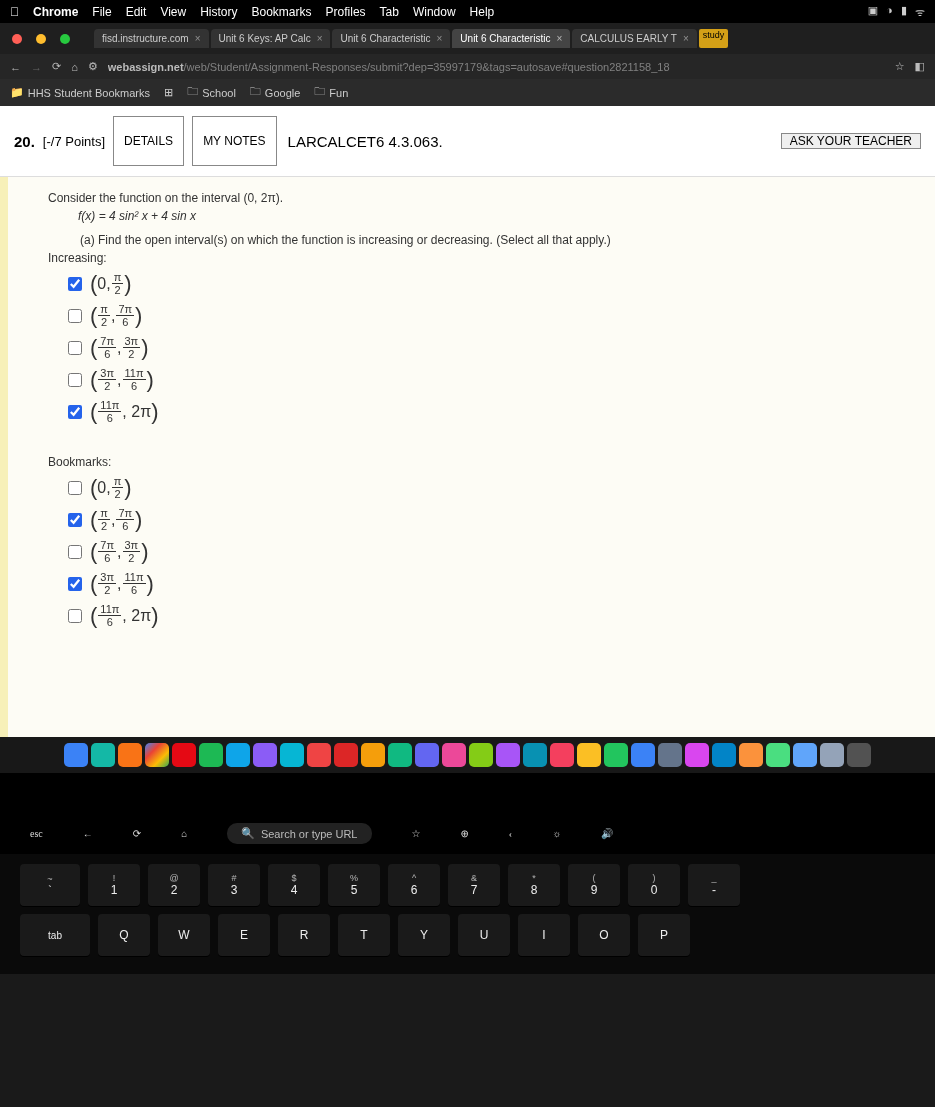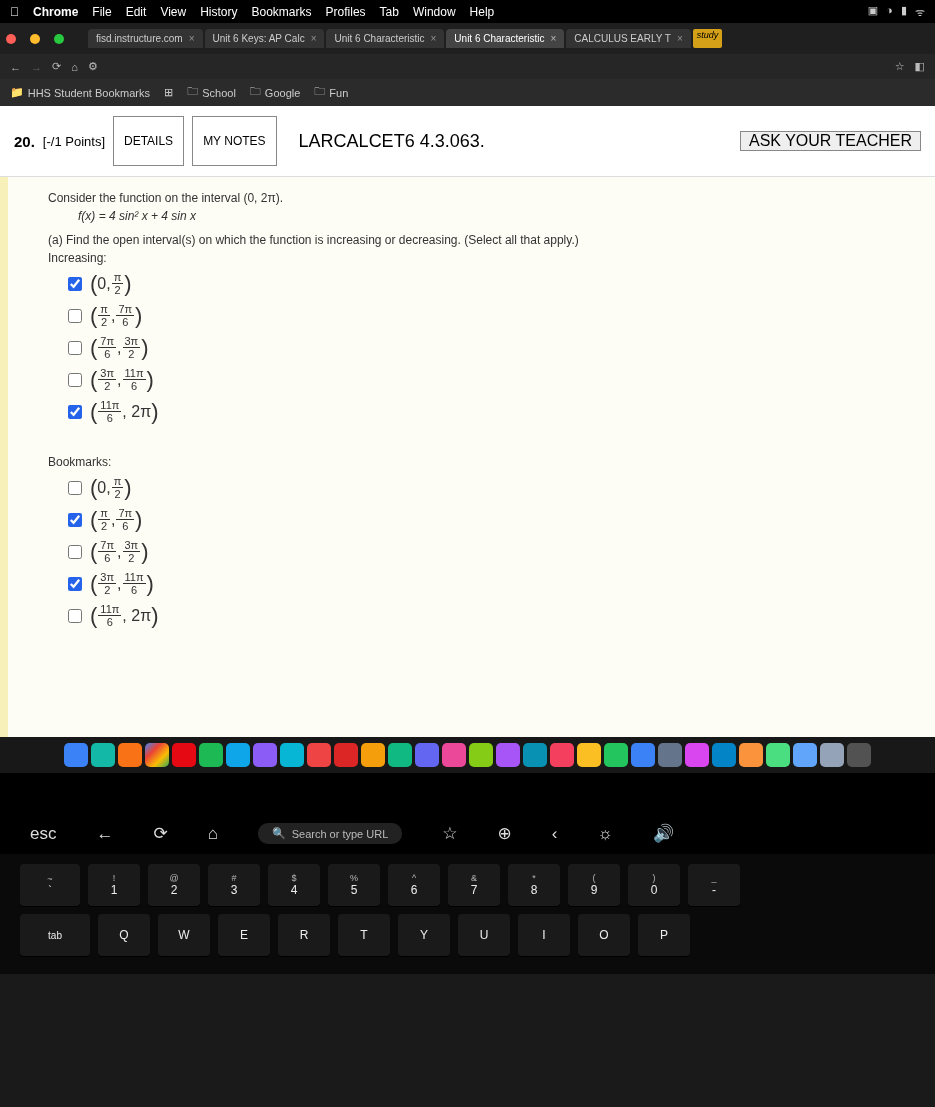--- a/index.html
+++ b/index.html
@@ -2,66 +2,66 @@
 <html><head>
 <meta charset="utf-8">
 <style>
 * { margin: 0; padding: 0; box-sizing: border-box; }
 body { font-family: Arial, Helvetica, sans-serif; background: #1a1a1a; width: 935px; }
 .desktop { background: #000; }
 .menubar { display: flex; align-items: center; color: #fff; font-size: 12px; padding: 4px 10px; gap: 14px; background: #000; }
 .menubar .apple { color: #fff; }
 .menubar .right { margin-left: auto; display: flex; gap: 8px; font-size: 11px; opacity: 0.8; }
 
-.traffic { display: flex; gap: 14px; padding: 6px 6px; background: #1f1f1f; align-items: center; }
+.traffic { display: flex; gap: 14px; padding: 6px 12px; background: #1f1f1f; align-items: center; }
 .dot { width: 10px; height: 10px; border-radius: 50%; }
 .dot.r { background: #ff5f56; }
 .dot.y { background: #ffbd2e; }
 .dot.g { background: #27c93f; }
 .tabs { display: flex; gap: 2px; margin-left: 10px; flex: 1; overflow: hidden; }
 .tab { background: #333; color: #ccc; font-size: 10px; padding: 4px 8px; border-radius: 4px 4px 0 0; display: flex; align-items: center; gap: 6px; white-space: nowrap; }
 .tab.active { background: #444; color: #fff; }
 .tab .close { opacity: 0.6; }
-.badge { background: #d4a017; color: #000; font-size: 9px; padding: 1px 4px; border-radius: 2px; font-style: italic; }
+.badge { background: #d4a017; color: #000; font-size: 9px; padding: 1px 4px; border-radius: 2px; }
 
 .addrbar { background: #262626; display: flex; align-items: center; padding: 6px 10px; gap: 10px; color: #bbb; font-size: 11px; }
 .addrbar .url { flex: 1; overflow: hidden; white-space: nowrap; }
 .addrbar .star { margin-left: auto; }
 
 .bookmarks-bar { background: #2b2b2b; display: flex; align-items: center; padding: 4px 10px; gap: 14px; color: #ccc; font-size: 11px; }
 .bookmarks-bar .folder { display: flex; align-items: center; gap: 4px; }
 
 .page { background: #fff; padding: 0; }
 .q-header { display: flex; align-items: center; padding: 10px 14px; gap: 8px; border-bottom: 1px solid #ddd; }
 .q-header .num { font-weight: bold; font-size: 15px; }
 .q-header .pts { font-size: 13px; }
 .btn-outline { border: 1px solid #888; background: #fff; padding: 17px 10px; font-size: 12px; cursor: pointer; }
-.q-header .code { font-size: 18px; margin-left: 14px; }
-.q-header .ask { margin-left: auto; border: 1px solid #888; padding: 0 8px; font-size: 16px; cursor: pointer; }
+.q-header .code { font-size: 15px; margin-left: 3px; }
+.q-header .ask { margin-left: auto; border: 1px solid #888; padding: 0 8px; font-size: 12px; cursor: pointer; }
 
 .q-body { background: #fdfcf5; padding: 14px 20px 30px 40px; border-left: 8px solid #f7f0b8; min-height: 560px; font-size: 12px; color: #333; }
 .prompt { margin-bottom: 4px; }
 .fn { margin-left: 30px; font-style: italic; margin-bottom: 10px; }
-.part { margin-bottom: 4px; }
+.part { margin-bottom: 4px; margin-left: 32px; }
 .sublabel { margin-top: 4px; margin-bottom: 6px; }
 .opts { margin-left: 20px; }
 .opt { display: flex; align-items: center; gap: 8px; margin: 6px 0; }
 .opt input { width: 14px; height: 14px; accent-color: #2563eb; }
 .interval { font-size: 16px; display: flex; align-items: center; }
 .paren { font-size: 22px; font-weight: 100; }
 .frac { display: inline-flex; flex-direction: column; align-items: center; font-size: 11px; line-height: 1; vertical-align: middle; margin: 0 1px; }
 .frac .num { border-bottom: 1px solid #333; padding: 0 2px; }
 .frac .den { padding-top: 1px; }
 .decreasing { margin-top: 30px; }
 
 .dock { display: flex; justify-content: center; gap: 3px; padding: 6px; background: rgba(40,40,40,0.6); }
 .dock-icon { width: 24px; height: 24px; border-radius: 5px; }
 
 .touchbar { background: #000; display: flex; align-items: center; padding: 10px 30px; gap: 40px; margin-top: 40px; }
-.tb-key { color: #ddd; font-size: 17px; }
+.tb-key { color: #ddd; font-size: 10px; font-family: Liberation Serif, serif; }
 .tb-search { background: #222; color: #bbb; padding: 4px 14px; border-radius: 10px; font-size: 11px; display: flex; align-items: center; gap: 6px; }
 
 .keyboard { background: #0a0a0a; padding: 10px 20px; }
 .krow { display: flex; gap: 8px; margin-bottom: 8px; }
 .key { background: #1a1a1a; color: #eee; border-radius: 4px; min-width: 52px; height: 42px; display: flex; flex-direction: column; align-items: center; justify-content: center; font-size: 12px; box-shadow: 0 1px 0 #000; }
 .key .sup { font-size: 9px; opacity: 0.7; }
 .key.wide { min-width: 70px; }
 .key.esc { min-width: 60px; font-size: 11px; }
 </style>
 </head>
@@ -117,36 +117,39 @@
       <span class="badge">study</span>
     </div>
   </div>
 
   <div class="addrbar">
     <span>←</span>
     <span style="opacity:.4">→</span>
     <span>⟳</span>
     <span>⌂</span>
     <span>⚙</span>
+    <div class="url">
+      <b>webassign.net</b><span style="opacity:.6">/web/Student/Assignment-Responses/submit?dep=35997179&amp;tags=autosave#question2821158_18</span>
+    </div>
     <span class="star">☆</span>
     <span>◧</span>
   </div>
 
   <div class="bookmarks-bar">
     <div class="folder">📁 <span>HHS Student Bookmarks</span></div>
     <span>⊞</span>
     <div class="folder">🗀 <span>School</span></div>
     <div class="folder">🗀 <span>Google</span></div>
     <div class="folder">🗀 <span>Fun</span></div>
   </div>
 
   <div class="page">
     <div class="q-header">
       <span class="num">20.</span>
-      <span class="pts">[-/1 Points]</span>
+      <span class="pts">[-/7 Points]</span>
       <button class="btn-outline">DETAILS</button>
       <button class="btn-outline">MY NOTES</button>
       <span class="code">LARCALCET6 4.3.063.</span>
       <button class="ask">ASK YOUR TEACHER</button>
     </div>
 
     <div class="q-body">
       <div class="prompt">Consider the function on the interval (0, 2π).</div>
       <div class="fn">f(x) = 4 sin² x + 4 sin x</div>
       <div class="part">(a) Find the open interval(s) on which the function is increasing or decreasing. (Select all that apply.)</div>

